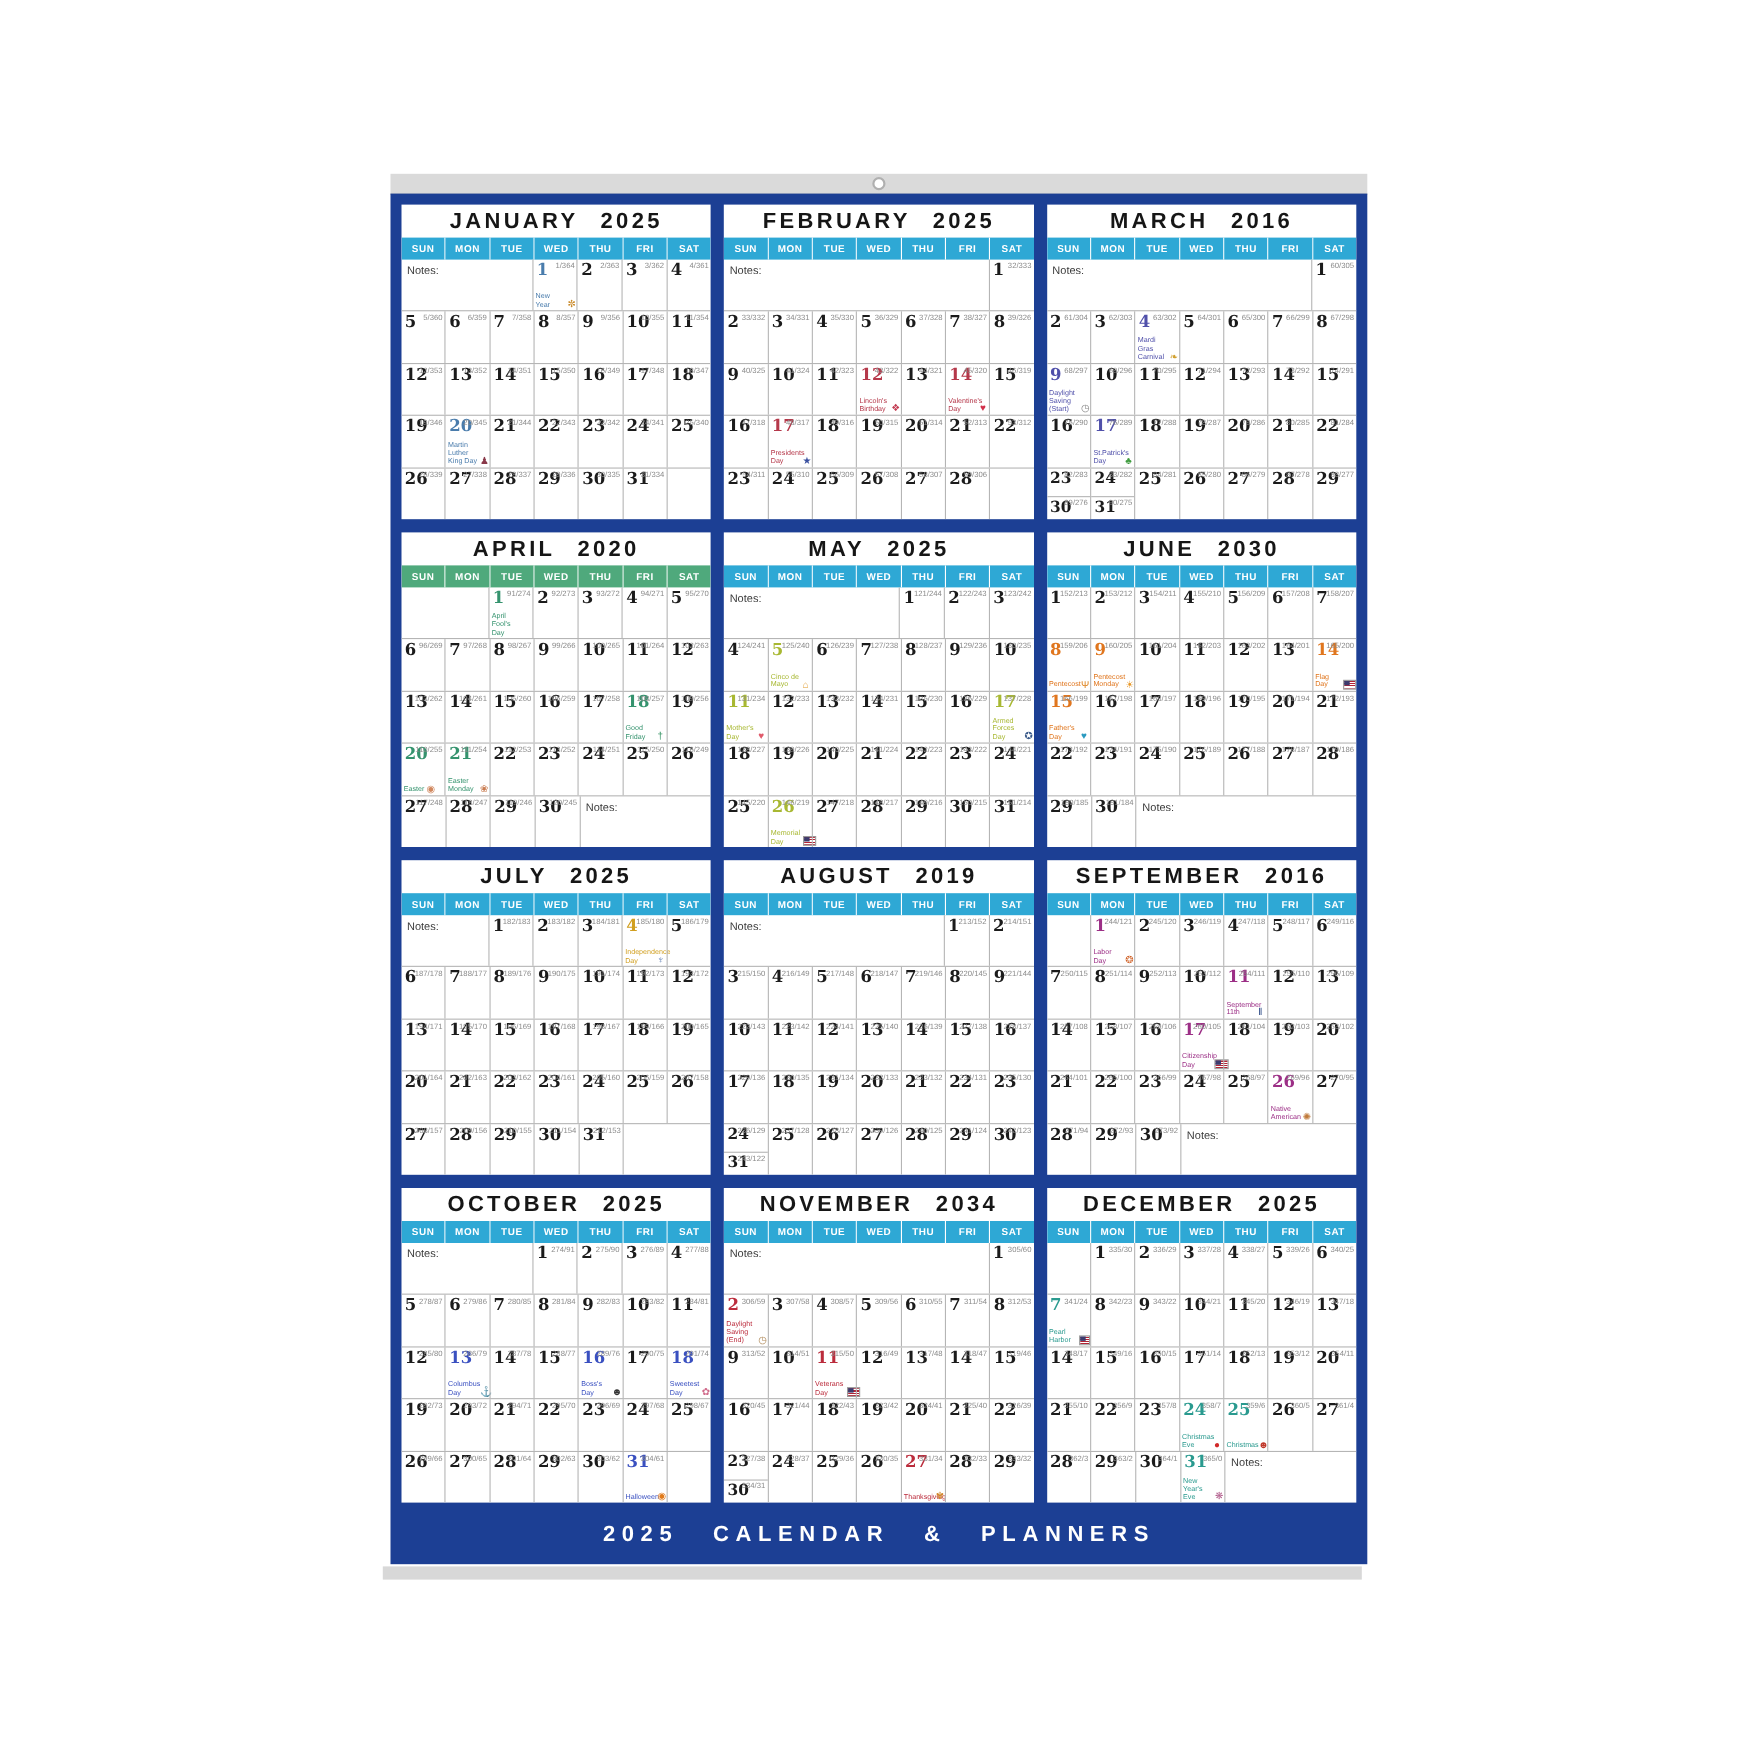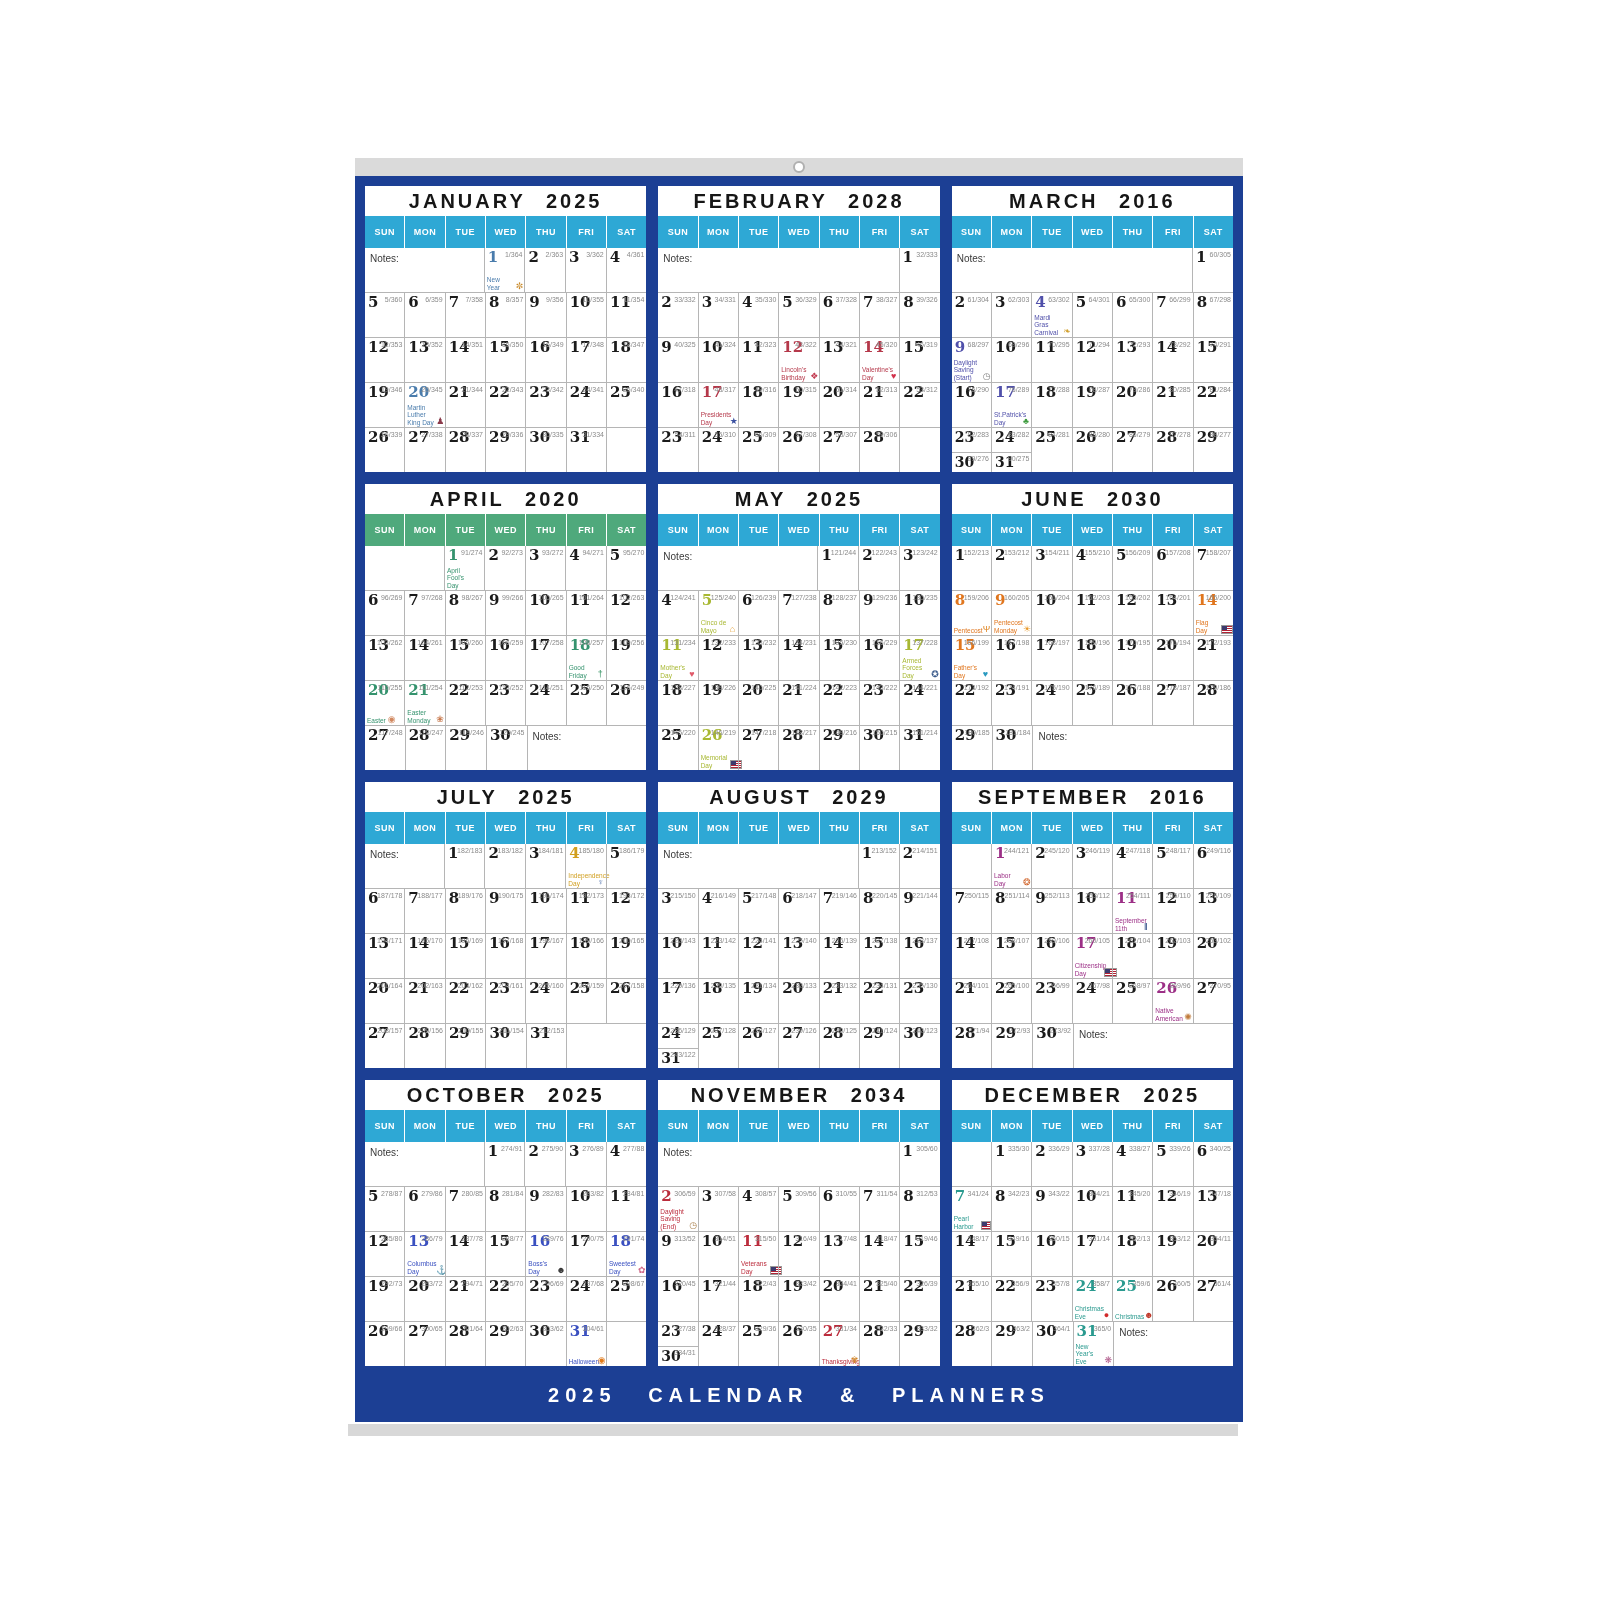--- a/index.html
+++ b/index.html
@@ -19,21 +19,21 @@
          grid-template-rows:repeat(4,1fr) 34px;gap:12px;}
   .shadow{position:absolute;left:348px;top:1424px;width:890px;height:12px;background:#d8d8d8;}
 
   .banner{grid-column:1 / span 3;display:flex;align-items:center;justify-content:center;
           color:#ffffff;font-weight:bold;font-size:20px;letter-spacing:6px;word-spacing:20px;}
 
   
   .month{background:#ffffff;display:flex;flex-direction:column;overflow:hidden;}
   .month-title{flex:none;height:30px;display:flex;align-items:center;justify-content:center;
                font-weight:bold;font-size:20px;letter-spacing:3px;word-spacing:12px;color:#161616;}
-  .dow-row{flex:none;height:32px;display:flex;}
+  .dow-row{flex:none;height:20px;display:flex;}
   .dow{flex:1;display:flex;align-items:center;justify-content:center;color:#fff;
        font-weight:bold;font-size:9px;letter-spacing:.5px;border-right:1px solid #fff;box-sizing:border-box;}
   .dow:last-child{border-right:none;}
   .weeks{flex:1;display:flex;flex-direction:column;}
   .wrow{flex:1;display:flex;border-top:1px solid #b5b5b5;box-sizing:border-box;}
   .wrow:first-child{border-top:none;}
   .cellu{position:relative;flex-grow:1;flex-basis:0;border-left:1px solid #b5b5b5;box-sizing:border-box;min-width:0;}
   .cellu:first-child{border-left:none;}
   .daynum{font-family:"DejaVu Serif","Liberation Serif",serif;font-weight:bold;
           font-size:15px;line-height:1;display:inline-block;margin:2px 0 0 3px;color:#1b1b1b;}
@@ -116,21 +116,21 @@
           <div class="cellu"><span class="daynum">27</span><span class="ord">27/338</span></div>
           <div class="cellu"><span class="daynum">28</span><span class="ord">28/337</span></div>
           <div class="cellu"><span class="daynum">29</span><span class="ord">29/336</span></div>
           <div class="cellu"><span class="daynum">30</span><span class="ord">30/335</span></div>
           <div class="cellu"><span class="daynum">31</span><span class="ord">31/334</span></div>
           <div class="cellu" style="flex-grow: 1;"></div>
         </div>
       </div>
     </section>
     <section class="month">
-      <div class="month-title">FEBRUARY 2028</div>
+      <div class="month-title">FEBRUARY 2025</div>
       <div class="dow-row">
         <div class="dow" style="background: rgb(46, 168, 213);">SUN</div>
         <div class="dow" style="background: rgb(46, 168, 213);">MON</div>
         <div class="dow" style="background: rgb(46, 168, 213);">TUE</div>
         <div class="dow" style="background: rgb(46, 168, 213);">WED</div>
         <div class="dow" style="background: rgb(46, 168, 213);">THU</div>
         <div class="dow" style="background: rgb(46, 168, 213);">FRI</div>
         <div class="dow" style="background: rgb(46, 168, 213);">SAT</div>
       </div>
       <div class="weeks">
@@ -510,21 +510,21 @@
           <div class="cellu"><span class="daynum">27</span><span class="ord">208/157</span></div>
           <div class="cellu"><span class="daynum">28</span><span class="ord">209/156</span></div>
           <div class="cellu"><span class="daynum">29</span><span class="ord">210/155</span></div>
           <div class="cellu"><span class="daynum">30</span><span class="ord">211/154</span></div>
           <div class="cellu"><span class="daynum">31</span><span class="ord">212/153</span></div>
           <div class="cellu" style="flex-grow: 2;"></div>
         </div>
       </div>
     </section>
     <section class="month">
-      <div class="month-title">AUGUST 2029</div>
+      <div class="month-title">AUGUST 2019</div>
       <div class="dow-row">
         <div class="dow" style="background: rgb(46, 168, 213);">SUN</div>
         <div class="dow" style="background: rgb(46, 168, 213);">MON</div>
         <div class="dow" style="background: rgb(46, 168, 213);">TUE</div>
         <div class="dow" style="background: rgb(46, 168, 213);">WED</div>
         <div class="dow" style="background: rgb(46, 168, 213);">THU</div>
         <div class="dow" style="background: rgb(46, 168, 213);">FRI</div>
         <div class="dow" style="background: rgb(46, 168, 213);">SAT</div>
       </div>
       <div class="weeks">

